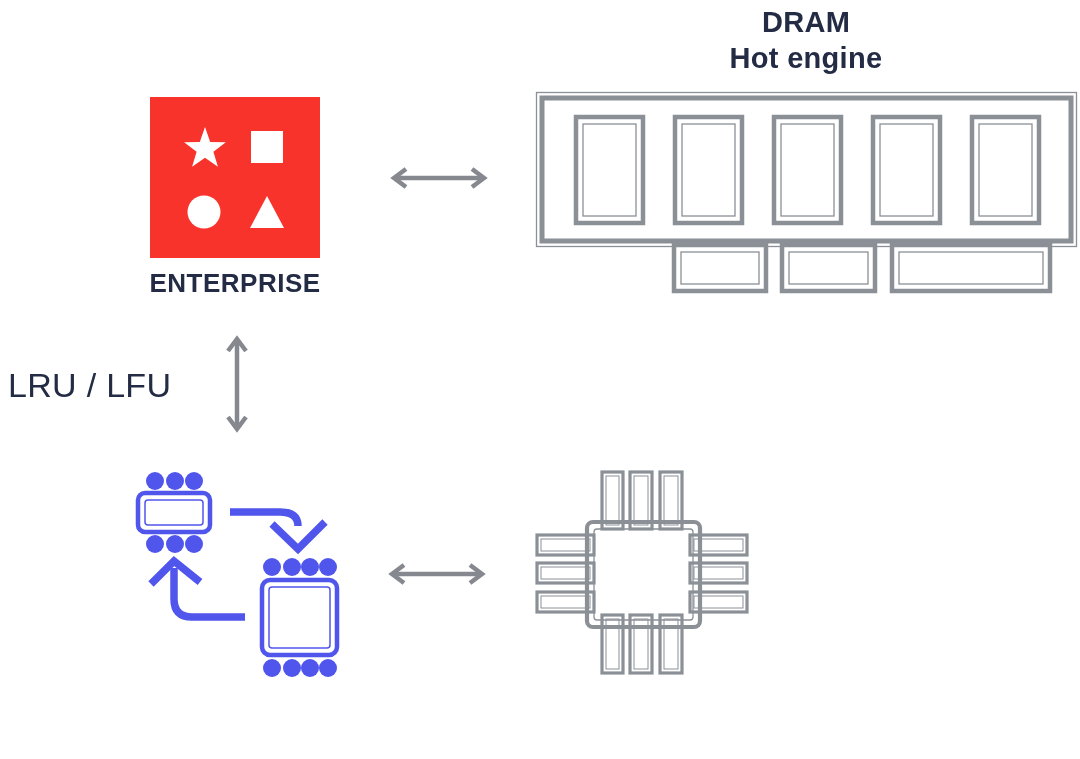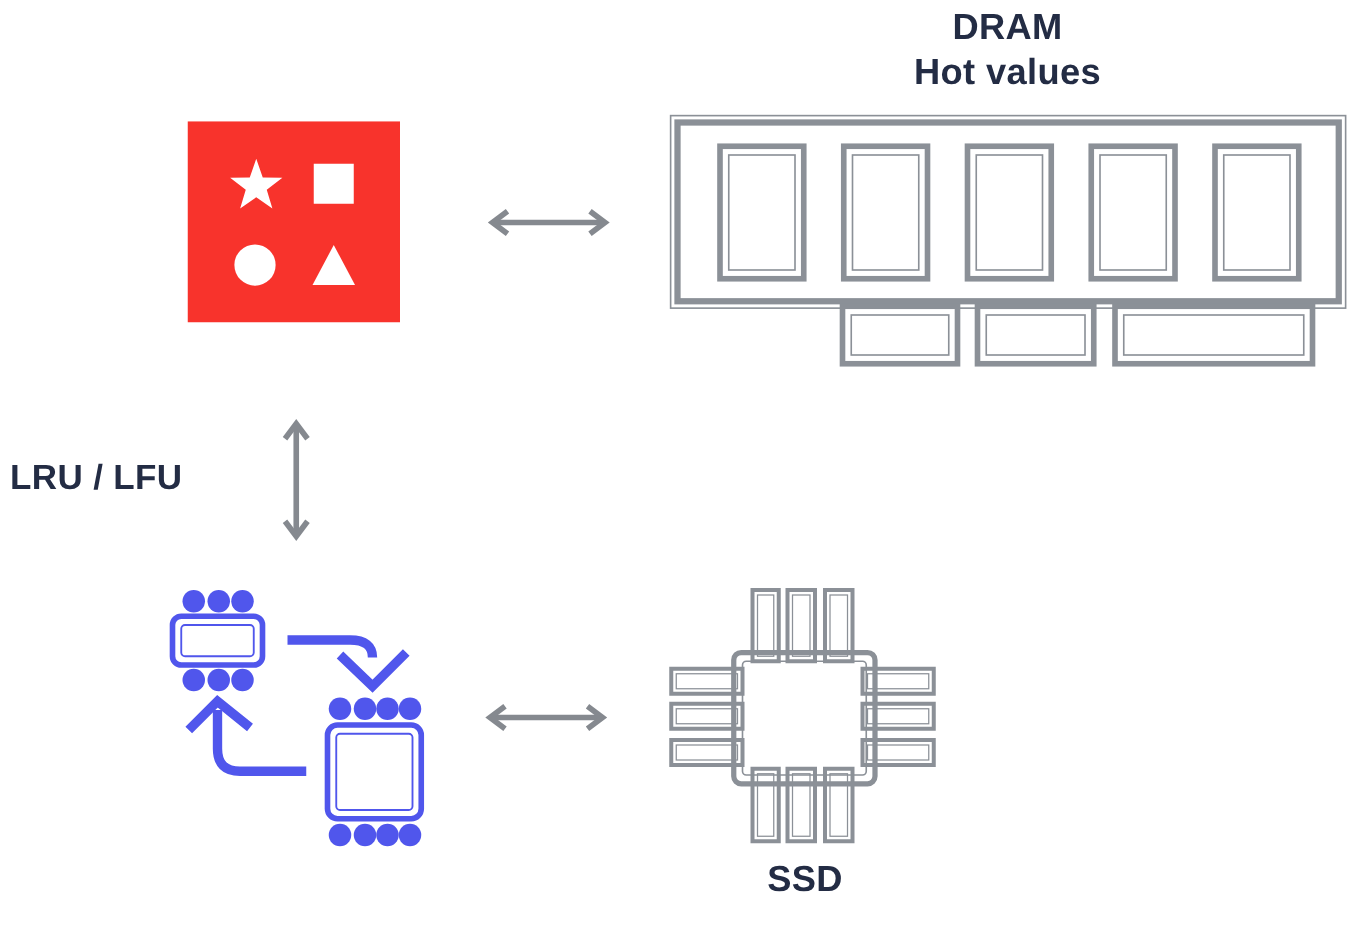--- a/index.html
+++ b/index.html
@@ -2,48 +2,49 @@
 <html style="--background: #FFFFFF; --brand-red: #F8332C; --navy: #232C44; --blue: #5056EC; --gray: #8B9097; --arrow-gray: #85898F; --logo-shape-white: #FFFFFF;"><head>
 <meta charset="utf-8">
 <style>
   html,body{margin:0;padding:0;}
   body{font-family:"Liberation Sans", sans-serif;}
   .stage{position:relative;width:1080px;height:759px;background:var(--background,#fff);overflow:hidden;}
   .abs{position:absolute;}
   .label{font-weight:700;color:var(--navy,#232C44);text-align:center;}
   .node-title{font-size:29px;line-height:36px;letter-spacing:.3px;}
   .enterprise-label{font-size:26px;letter-spacing:.5px;}
-  .lru-label{font-size:28px;font-weight:700;color:var(--navy,#232C44);letter-spacing:.3px;}
+  .lru-label{font-size:34px;font-weight:400;color:var(--navy,#232C44);letter-spacing:.3px;}
   .storage-label{color:var(--blue,#5056EC);}
   
   .g{stroke:var(--gray,#8B9097);fill:none;}
   .a{stroke:var(--arrow-gray,#85898F);fill:none;}
   .b{stroke:var(--blue,#5056EC);fill:none;}
   .bf{fill:var(--blue,#5056EC);stroke:none;}
   .wf{fill:#fff;}
   svg{display:block;}
 </style>
 </head>
 <body>
 
 <div class="stage">
 
   <div class="abs label node-title" style="left:656px;top:4px;width:300px;">
     <div>DRAM</div>
-    <div>Hot values</div>
+    <div>Hot engine</div>
   </div>
 
   <svg class="abs" style="left:150px;top:97px;" width="170" height="161" viewBox="0 0 170 161">
     <rect x="0" y="0" width="170" height="161" style="fill:var(--brand-red,#F8332C)"></rect>
     <polygon class="wf" points="55,30 60.2,44.9 75.9,45.2 63.4,54.7 67.9,69.8 55,60.8 42.1,69.8 46.6,54.7 34.1,45.2 49.8,44.9"></polygon>
     <rect class="wf" x="101" y="34" width="32" height="32"></rect>
     <circle class="wf" cx="54" cy="115" r="16.5"></circle>
     <polygon class="wf" points="117,99 134,131 100,131"></polygon>
   </svg>
 
+  <div class="abs label enterprise-label" style="left:135px;top:268px;width:200px;">ENTERPRISE</div>
 
   <svg class="abs" style="left:381px;top:165px;" width="116" height="26" viewBox="0 0 116 26">
     <line class="a" x1="13" y1="13" x2="103" y2="13" stroke-width="4.5"></line>
     <path class="a" d="M25,4 L13,13 L25,22" stroke-width="4.5"></path>
     <path class="a" d="M91,4 L103,13 L91,22" stroke-width="4.5"></path>
   </svg>
 
   <svg class="abs" style="left:534px;top:90px;" width="545" height="205" viewBox="0 0 545 205">
     <rect class="g" x="2.5" y="2.5" width="540" height="154" stroke-width="1.3"></rect>
     <rect class="g" x="8" y="8" width="529" height="143" stroke-width="5"></rect>
@@ -141,16 +142,15 @@
     <rect class="g" x="160" y="98" width="57" height="20" stroke-width="3.2"></rect>
       <rect class="g" x="164" y="102" width="49" height="12" stroke-width="1"></rect>
     <rect class="g" x="160" y="127" width="57" height="20" stroke-width="3.2"></rect>
       <rect class="g" x="164" y="131" width="49" height="12" stroke-width="1"></rect>
 
     <rect class="g" x="57" y="57" width="113" height="105" rx="6" stroke-width="4.2" fill="#fff"></rect>
     <rect class="g" x="64" y="64" width="99" height="91" rx="3" stroke-width="1.3"></rect>
   </svg>
 
   <div class="abs label node-title" style="left:494px;top:686px;width:300px;">
-    <div>SSD</div>
   </div>
 
 </div>
 
 </body></html>

